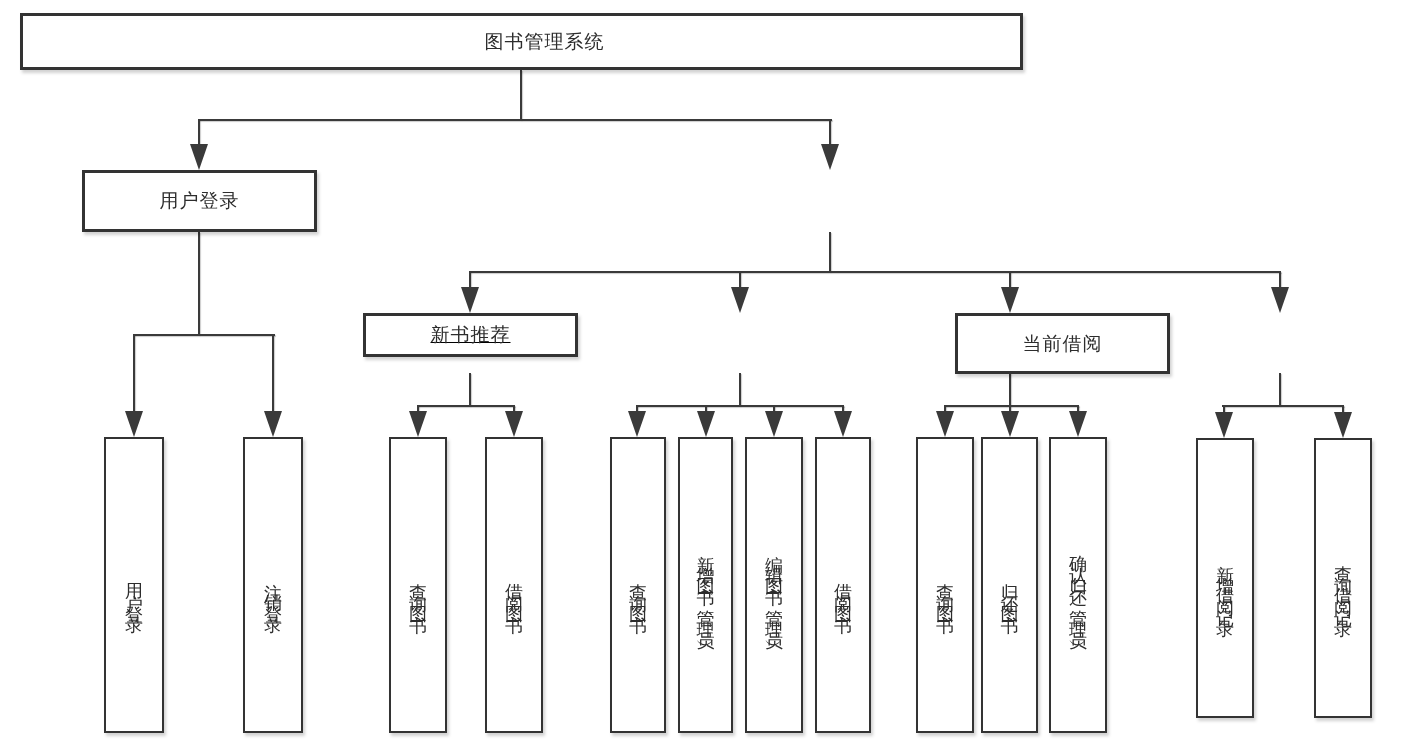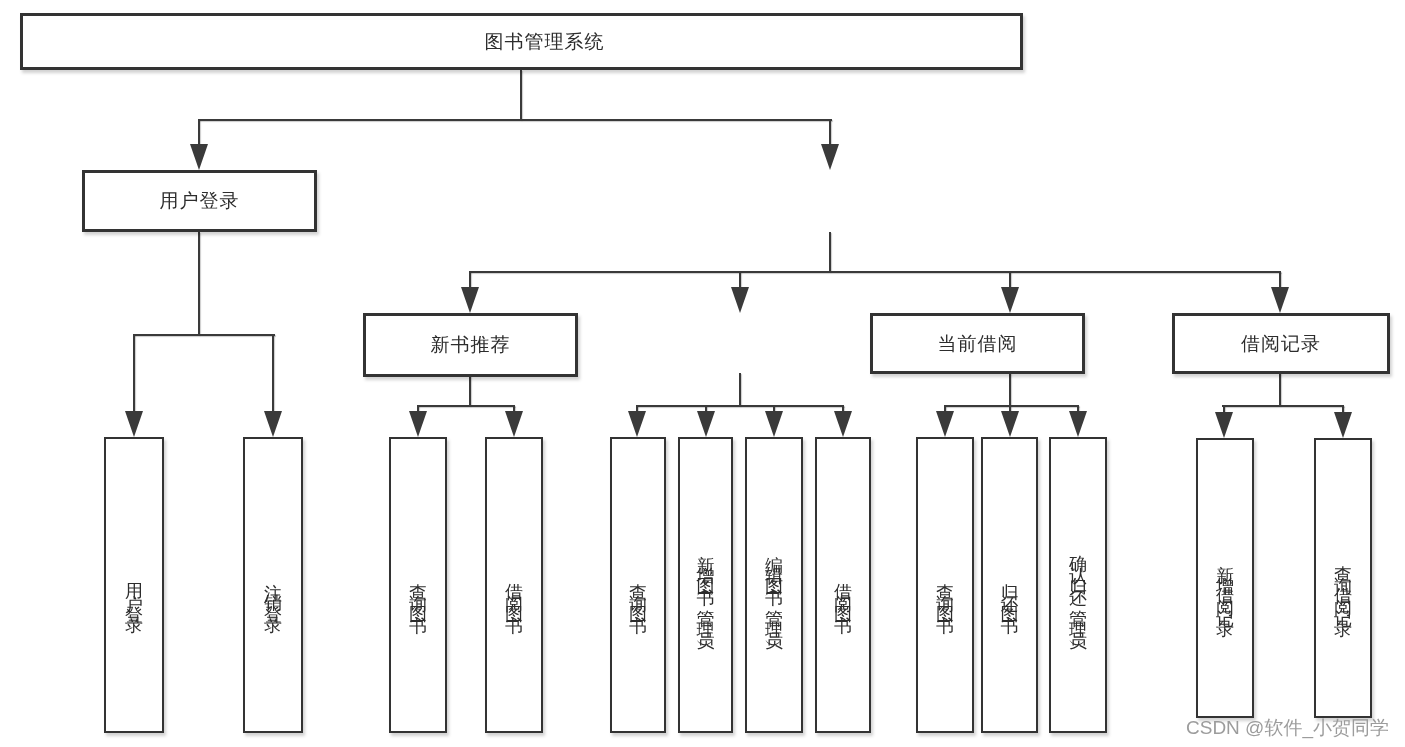--- a/index.html
+++ b/index.html
@@ -37,28 +37,25 @@
 <div id="canvas">
 
   <div class="node" style="left:20px;top:13px;width:1003px;height:57px;padding-left:46px;">
     <span class="lbl">图书管理系统</span>
   </div>
 
   <div class="node" style="left:82px;top:170px;width:235px;height:62px;">
     <span class="lbl">用户登录</span>
   </div>
 
-  <div class="node" style="left:363px;top:313px;width:215px;height:64px;">
+  <div class="node" style="left:363px;top:313px;width:215px;height:44px;text-decoration:underline;">
     <span class="lbl">新书推荐</span>
   </div>
-  <div class="node" style="left:870px;top:313px;width:215px;height:61px;">
+  <div class="node" style="left:955px;top:313px;width:215px;height:61px;">
     <span class="lbl">当前借阅</span>
-  </div>
-  <div class="node" style="left:1172px;top:313px;width:218px;height:61px;">
-    <span class="lbl">借阅记录</span>
   </div>
 
   <div class="node vnode" style="left:104px;top:437px;width:60px;height:296px;">
     <span class="lbl">用户登录</span>
   </div>
   <div class="node vnode" style="left:243px;top:437px;width:60px;height:296px;">
     <span class="lbl">注销登录</span>
   </div>
 
   <div class="node vnode" style="left:389px;top:437px;width:58px;height:296px;">
@@ -146,14 +143,13 @@
       <div class="arrow" style="left: 697px; top: 411px;"></div>
       <div class="arrow" style="left: 765px; top: 411px;"></div>
       <div class="arrow" style="left: 834px; top: 411px;"></div>
       <div class="arrow" style="left: 936px; top: 411px;"></div>
       <div class="arrow" style="left: 1001px; top: 411px;"></div>
       <div class="arrow" style="left: 1069px; top: 411px;"></div>
       <div class="arrow" style="left: 1215px; top: 412px;"></div>
       <div class="arrow" style="left: 1334px; top: 412px;"></div>
     </div>
 
-  <div class="watermark">CSDN @软件_小贺同学</div>
 </div>
 
 </body></html>

